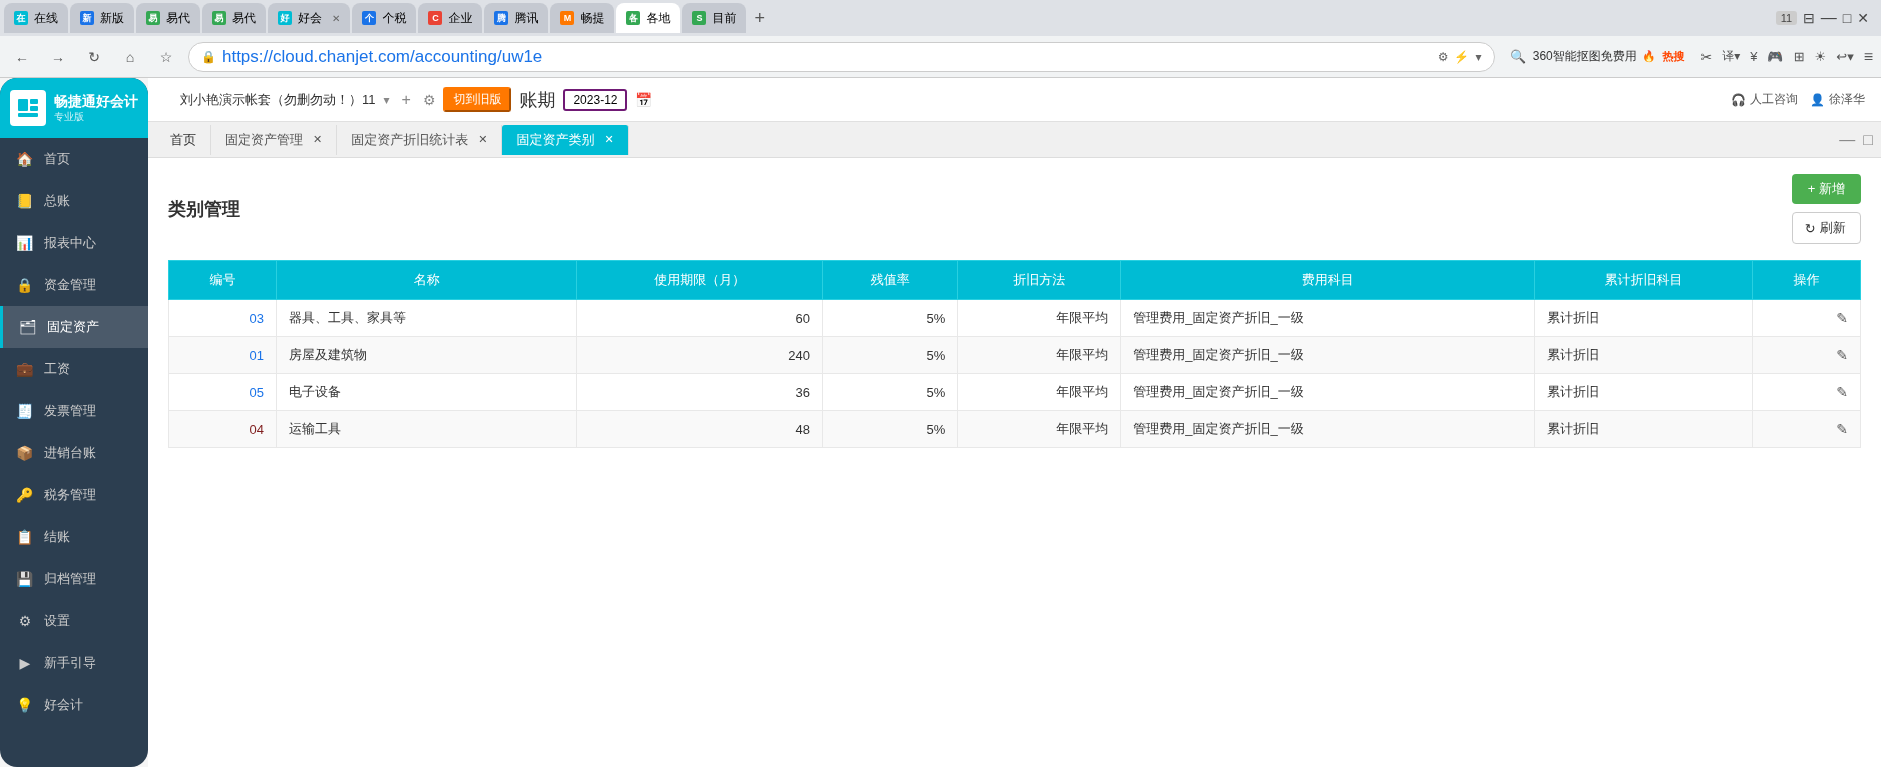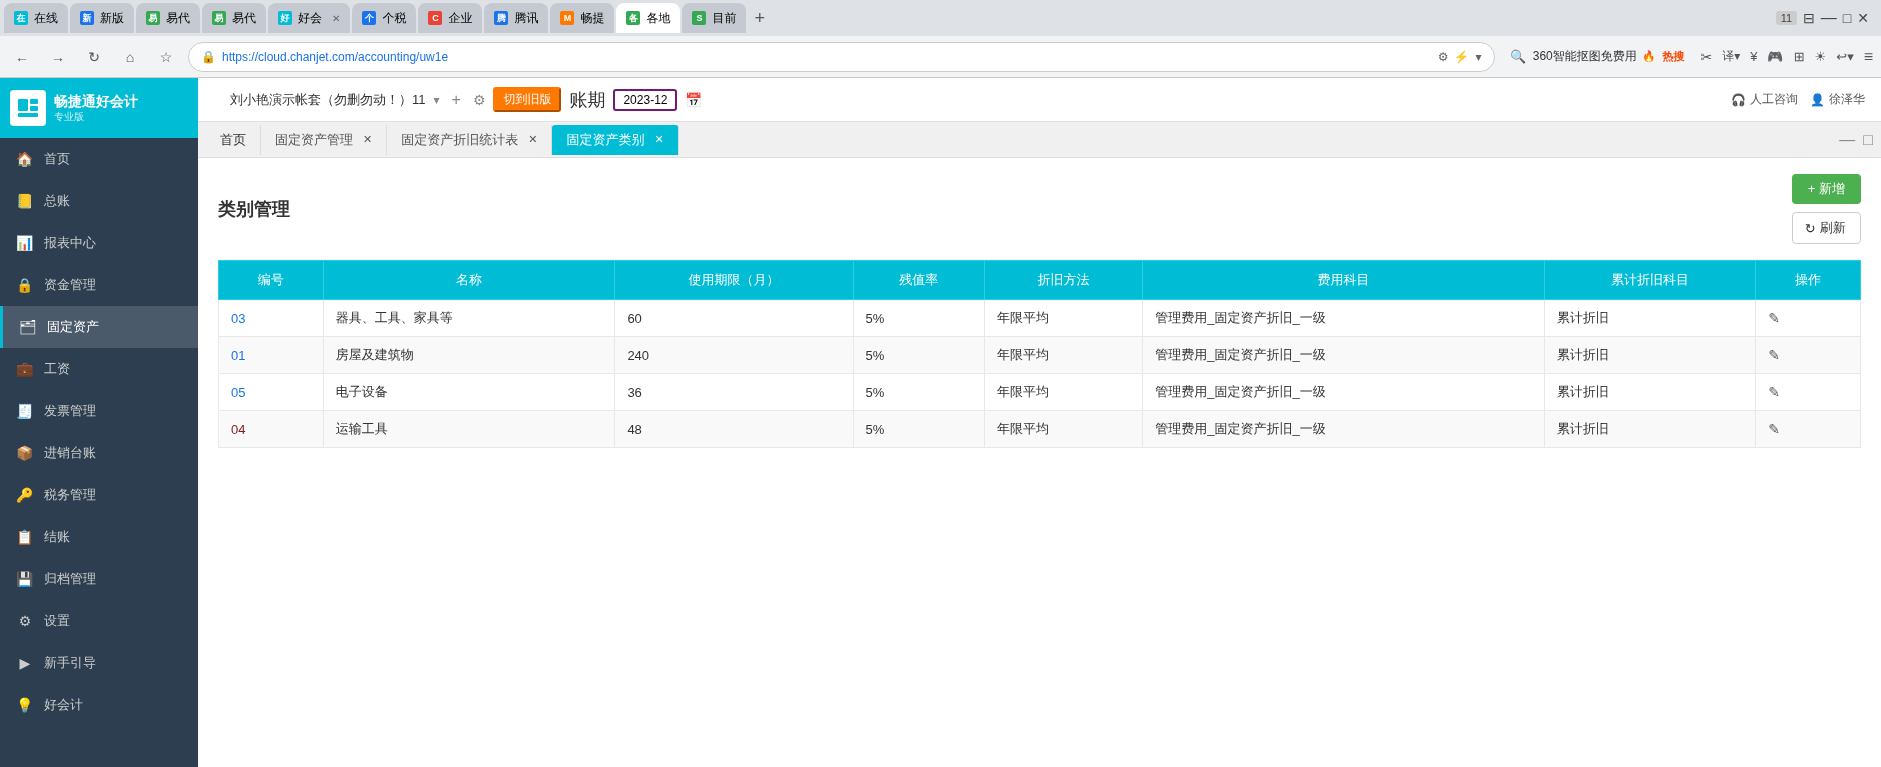--- a/index.html
+++ b/index.html
@@ -12,30 +12,30 @@
     .browser-tab.active { background: #fff; }
     .browser-tab.inactive { background: #c5c9d1; }
     .browser-tab .favicon { width: 14px; height: 14px; border-radius: 2px; flex-shrink: 0; }
     .browser-tab .tab-close { font-size: 10px; color: #666; margin-left: 4px; cursor: pointer; }
     .tab-add { font-size: 18px; color: #555; cursor: pointer; padding: 0 6px; }
     .tab-extra { display: flex; align-items: center; gap: 6px; margin-left: auto; font-size: 12px; color: #444; padding-right: 8px; }
 
     .address-bar { display: flex; align-items: center; height: 42px; background: #f1f3f4; padding: 0 8px; gap: 8px; border-bottom: 1px solid #ccc; }
     .nav-btn { width: 28px; height: 28px; display: flex; align-items: center; justify-content: center; border-radius: 50%; cursor: pointer; color: #555; font-size: 14px; }
     .url-bar { flex: 1; display: flex; align-items: center; background: #fff; border: 1px solid #ccc; border-radius: 20px; padding: 0 12px; height: 30px; gap: 6px; }
-    .url-text { font-size: 12px; color: #1a73e8; flex: 1; overflow: hidden; white-space: nowrap; text-overflow: ellipsis; }
+    .url-text { font-size: 17px; color: #1a73e8; flex: 1; overflow: hidden; white-space: nowrap; text-overflow: ellipsis; }
     .search-bar { display: flex; align-items: center; gap: 6px; font-size: 12px; color: #333; padding: 0 8px; }
     .hot-search { color: #ff4500; font-weight: bold; font-size: 11px; }
     .toolbar-icons { display: flex; align-items: center; gap: 10px; font-size: 14px; color: #555; }
 
     
     .app-container { display: flex; height: calc(767px - 78px); }
 
     
-    .sidebar { width: 198px; background: #2c3e50; color: #fff; display: flex; flex-direction: column; flex-shrink: 0; height: 100%; overflow: hidden; }
+    .sidebar { width: 148px; background: #2c3e50; color: #fff; display: flex; flex-direction: column; flex-shrink: 0; height: 100%; overflow: hidden; border-radius: 17px; }
     .sidebar-logo { background: #00bcd4; padding: 8px 10px; display: flex; align-items: center; gap: 8px; height: 60px; }
     .logo-icon { width: 36px; height: 36px; background: #fff; border-radius: 4px; display: flex; align-items: center; justify-content: center; }
     .logo-icon svg { width: 24px; height: 24px; }
     .logo-text { font-size: 14px; font-weight: bold; color: #fff; line-height: 1.3; }
     .logo-sub { font-size: 10px; color: rgba(255,255,255,0.8); }
 
     .sidebar-menu { flex: 1; overflow-y: auto; }
     .sidebar-item { display: flex; align-items: center; gap: 10px; padding: 12px 16px; cursor: pointer; color: #ccc; font-size: 13px; }
     .sidebar-item.active { background: rgba(255,255,255,0.15); color: #fff; border-left: 3px solid #00bcd4; }
     .sidebar-icon { width: 18px; height: 18px; display: flex; align-items: center; justify-content: center; font-size: 14px; }
@@ -68,21 +68,21 @@
     .action-buttons { display: flex; gap: 8px; flex-direction: column; }
     .btn-add { background: #4caf50; color: #fff; border: none; border-radius: 4px; padding: 6px 16px; font-size: 13px; cursor: pointer; display: flex; align-items: center; gap: 4px; }
     .btn-refresh { background: #fff; color: #333; border: 1px solid #ccc; border-radius: 4px; padding: 6px 12px; font-size: 13px; cursor: pointer; display: flex; align-items: center; gap: 4px; }
 
     
     .data-table { width: 100%; border-collapse: collapse; border: 1px solid #e0e0e0; }
     .data-table thead tr { background: #00bcd4; color: #fff; }
     .data-table thead th { padding: 10px 12px; text-align: center; font-weight: normal; font-size: 13px; border: 1px solid #29d0e0; white-space: nowrap; }
     .data-table tbody tr { background: #fff; }
     .data-table tbody tr:nth-child(even) { background: #f9f9f9; }
-    .data-table tbody td { padding: 9px 12px; border: 1px solid #e8e8e8; font-size: 13px; color: #333; text-align: left; }
+    .data-table tbody td { padding: 9px 12px; border: 1px solid #e8e8e8; font-size: 13px; color: #333; text-align: right; }
     .data-table tbody td.td-left { text-align: left; }
     .td-link { color: #1a73e8; cursor: pointer; text-decoration: none; }
     .edit-icon { color: #888; cursor: pointer; font-size: 14px; }
     .fav-cyan { background: #00acc1; }
   </style>
 </head>
 <body>
 
 <div class="browser-chrome">
 

